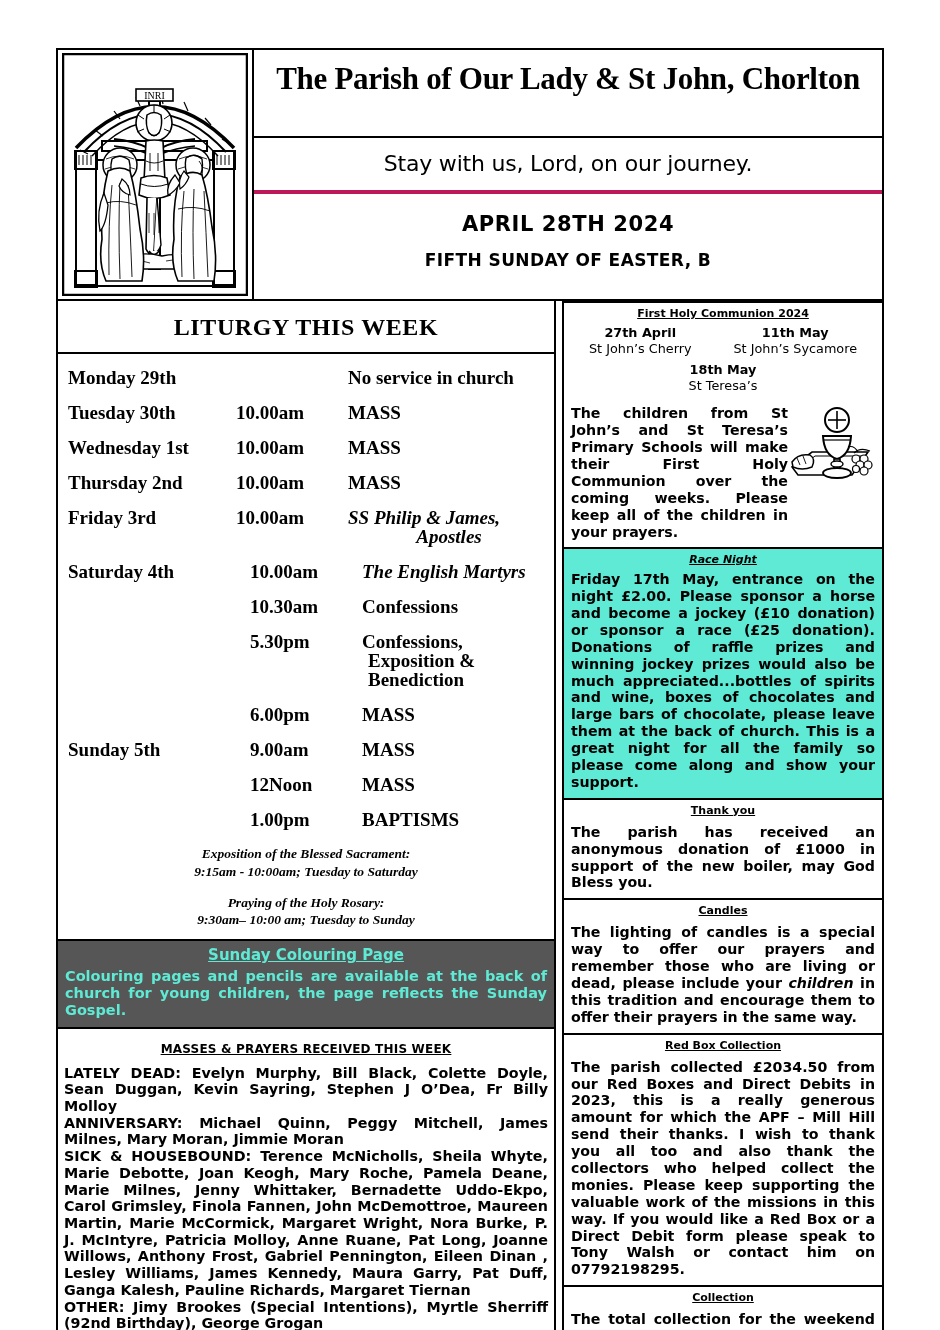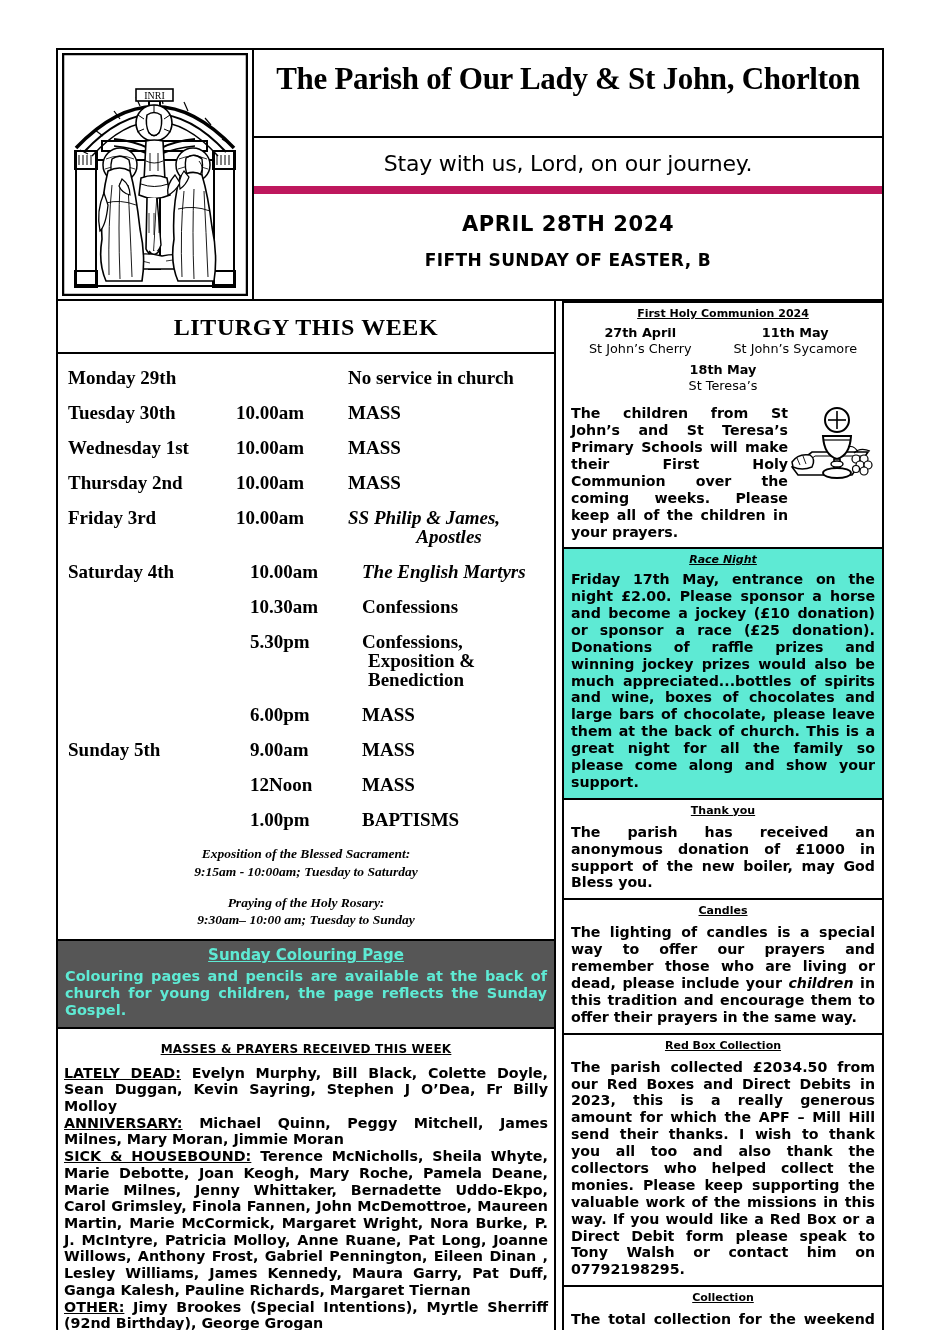--- a/index.html
+++ b/index.html
@@ -50,21 +50,21 @@
     font-family: "Liberation Serif", serif;
     font-weight: bold;
     font-size: 31px;
     line-height: 1.13;
     letter-spacing: -0.3px;
     padding: 11px 8px 9px;
     box-sizing: border-box;
     height: 88px;
   }
   .hdr-motto {
-    border-bottom: 8px solid #be185d;
+    border-bottom: 4px solid #be185d;
     text-align: center;
     font-family: "DejaVu Sans", sans-serif;
     font-size: 22px;
     padding: 13px 6px 12px;
     box-sizing: border-box;
     height: 56px;
     letter-spacing: -0.2px;
   }
   .hdr-dates {
     flex: 1 1 auto;
@@ -203,21 +203,21 @@
     margin: 3px 0 9px;
     letter-spacing: 0.2px;
   }
   .mp-para {
     font-weight: bold;
     font-size: 14.3px;
     line-height: 1.17;
     text-align: justify;
     margin-bottom: 0px;
   }
-  .mp-para .lbl { text-decoration: underline; }
+  .mp-para .lbl { }
 
   
   .nbox {
     border: 2px solid #000;
     border-top: none;
     box-sizing: border-box;
     font-family: "DejaVu Sans", sans-serif;
     background: #fff;
   }
   .nbox.first { border-top: 2px solid #000; }

